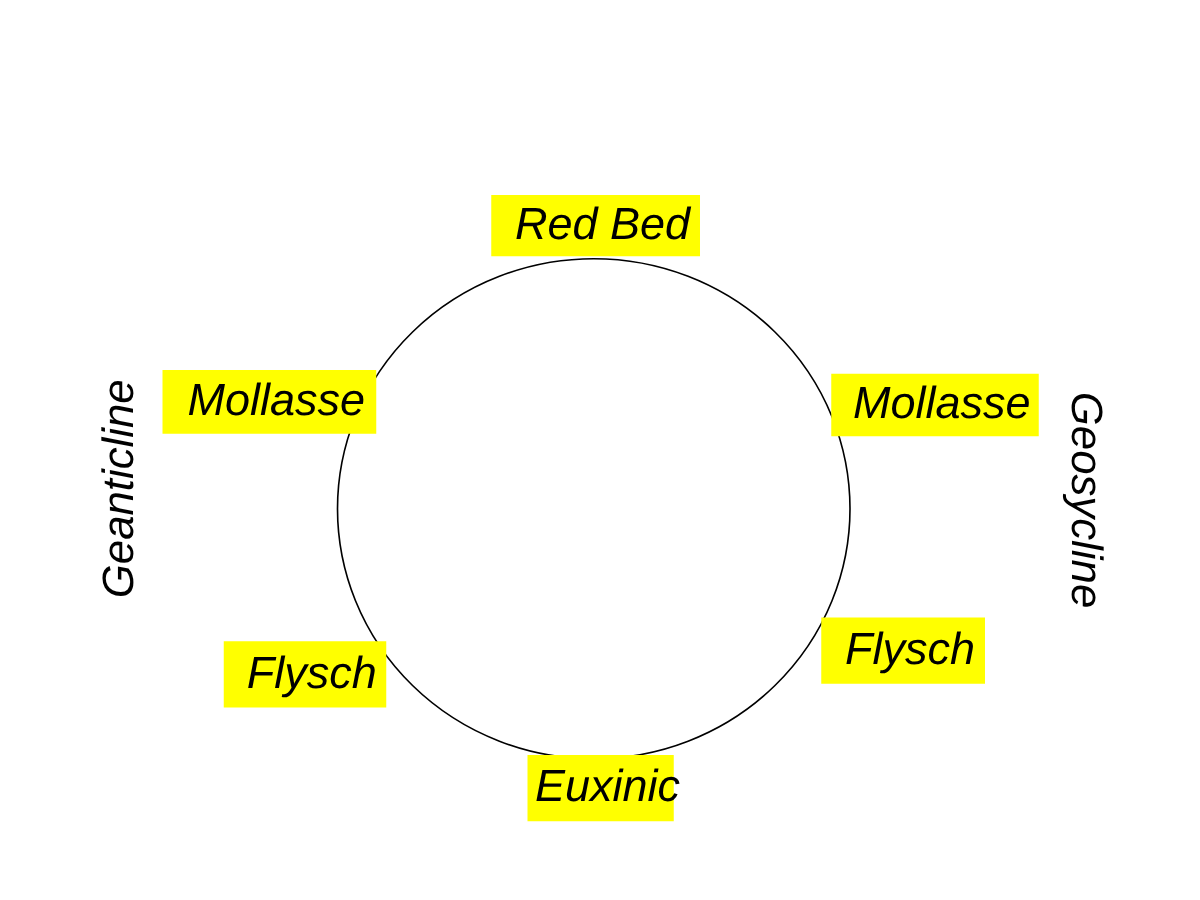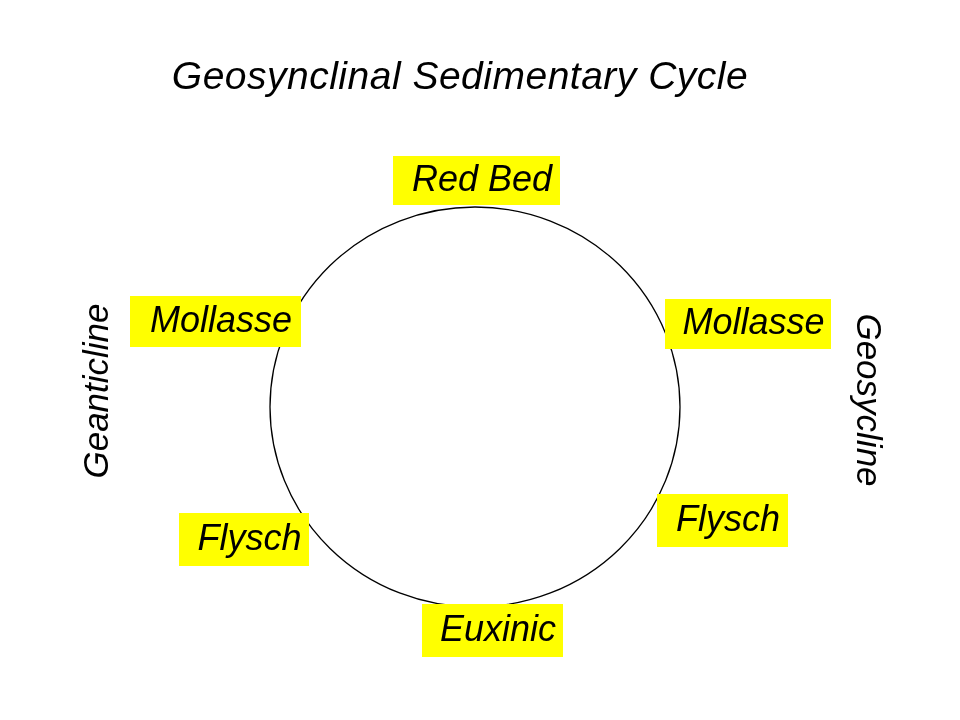--- a/index.html
+++ b/index.html
@@ -47,21 +47,21 @@
     white-space: nowrap;
     line-height: 1;
     padding-bottom: 4px;
     padding-left: 11px;
   }
   .lbl-red-bed      { left: 393px; top: 156px; width: 167px; height: 49px; }
   .lbl-mollasse-l   { left: 130px; top: 296px; width: 171px; height: 51px; }
   .lbl-mollasse-r   { left: 665px; top: 299px; width: 166px; height: 50px; }
   .lbl-flysch-l     { left: 179px; top: 513px; width: 130px; height: 53px; }
   .lbl-flysch-r     { left: 657px; top: 494px; width: 131px; height: 53px; }
-  .lbl-euxinic      { left: 422px; top: 604px; width: 141px; height: 53px; }
+  .lbl-euxinic      { left: 422px; top: 604px; width: 117px; height: 53px; }
   .side-label {
     position: absolute;
     white-space: nowrap;
     font-style: italic;
     font-size: 35px;
     line-height: 1;
   }
   .side-left {
     left: 95px;
     top: 391px;
@@ -71,21 +71,20 @@
     left: 869px;
     top: 400px;
     transform: translate(-50%, -50%) rotate(90deg);
   }
 </style>
 </head>
 <body>
 
 <div class="slide">
 
-  <div class="slide-title">Geosynclinal Sedimentary Cycle</div>
 
   <svg class="cycle-svg" viewBox="0 0 960 720" xmlns="http://www.w3.org/2000/svg">
     <ellipse cx="475" cy="407" rx="205" ry="200" fill="none" stroke="#000000" stroke-width="1.3"></ellipse>
   </svg>
 
   <div class="stage-label lbl-red-bed">Red Bed</div>
 
   <div class="stage-label lbl-mollasse-l">Mollasse</div>
 
   <div class="stage-label lbl-mollasse-r">Mollasse</div>

